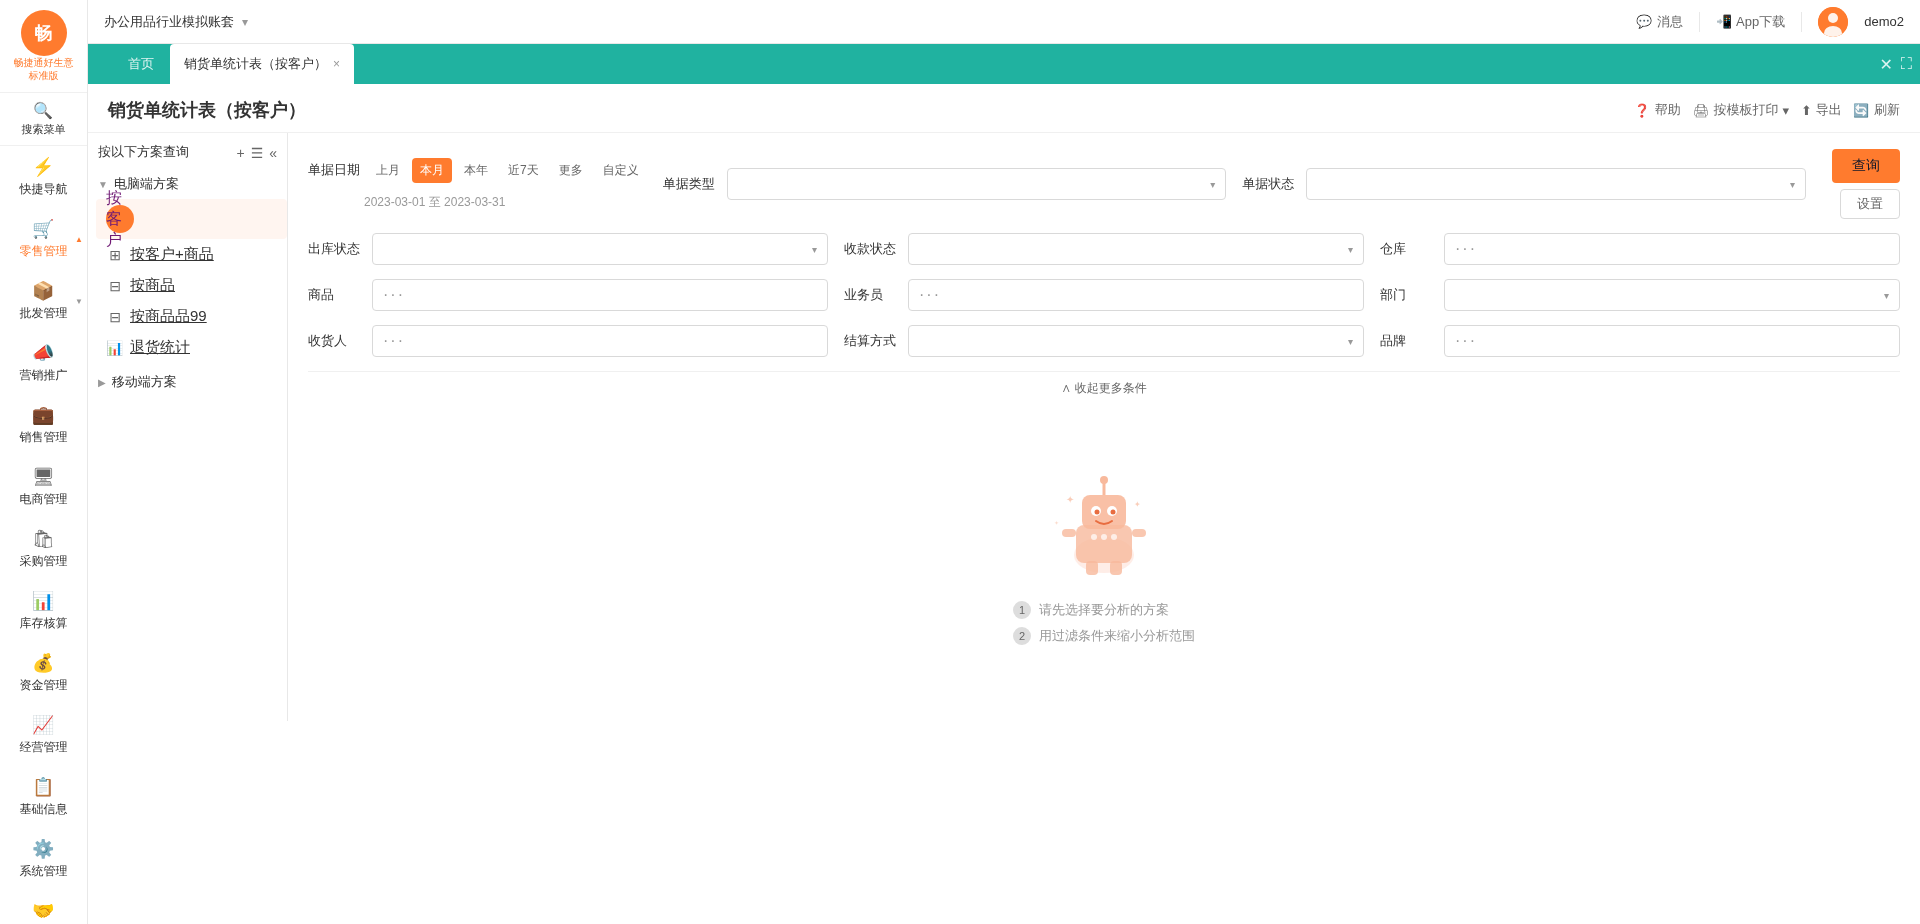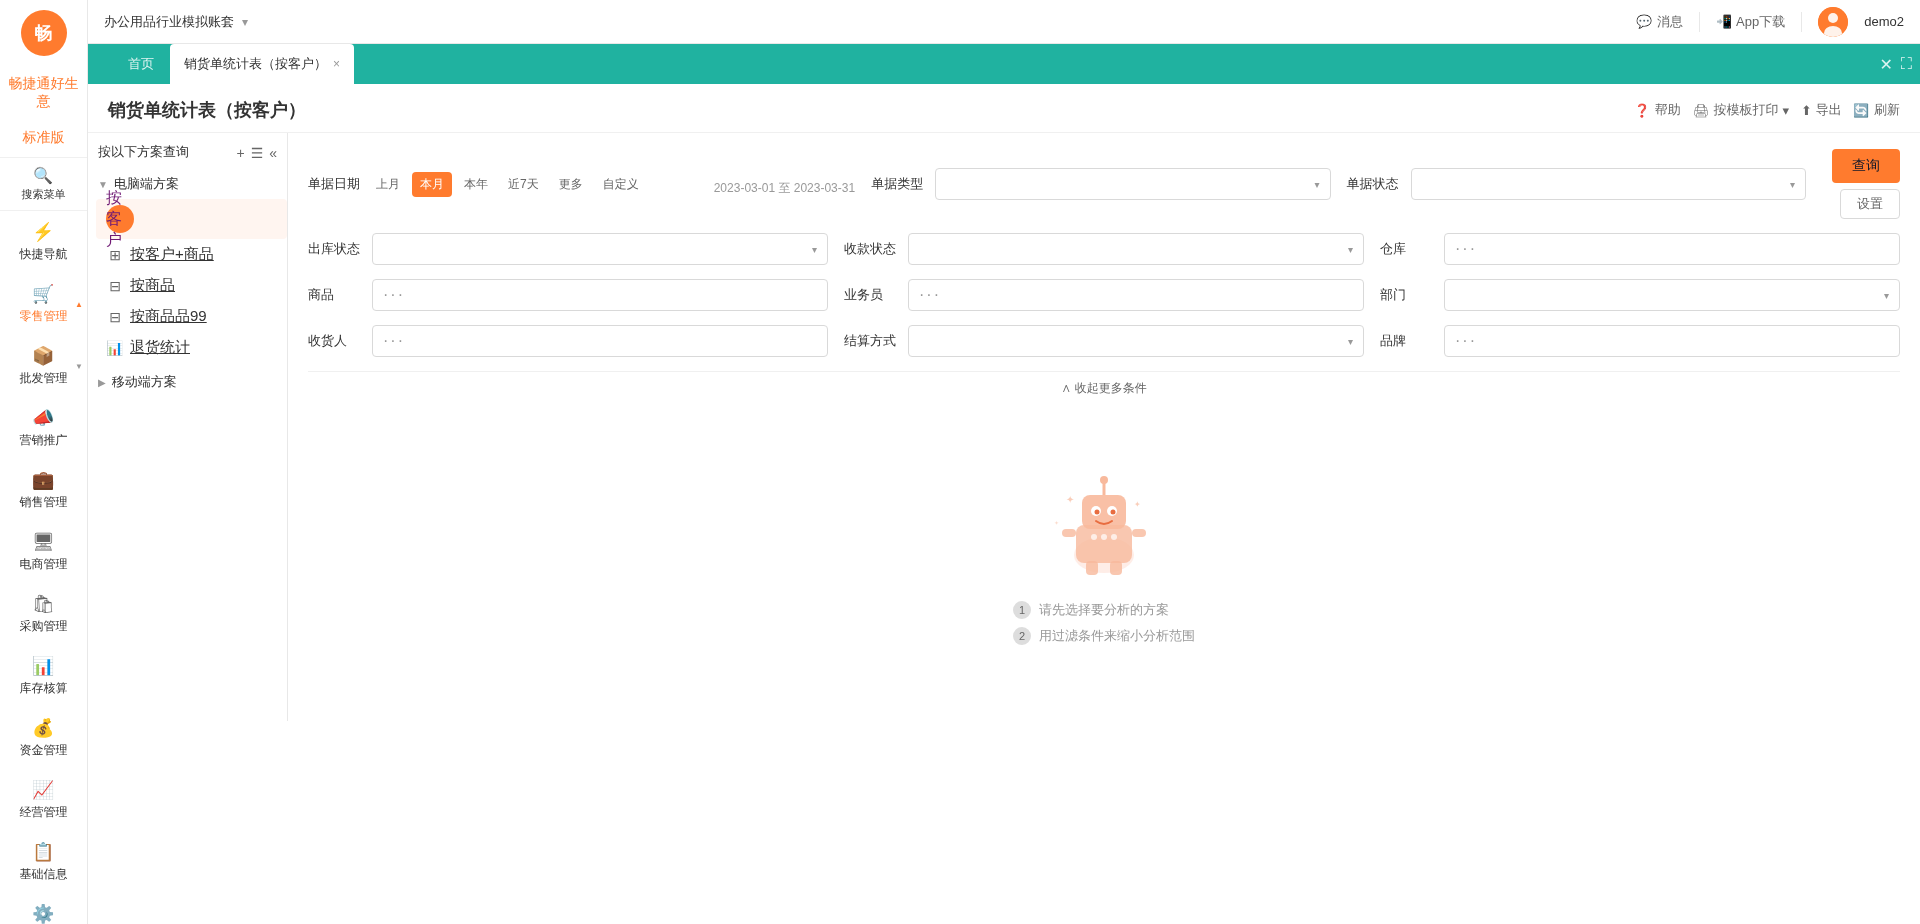--- a/index.html
+++ b/index.html
@@ -2,21 +2,21 @@
 <html><head>
   <meta charset="utf-8">
   <style>
     * { box-sizing: border-box; margin: 0; padding: 0; }
     body { font-family: "Microsoft YaHei", "PingFang SC", sans-serif; font-size: 13px; background: #f5f5f5; display: flex; height: 924px; overflow: hidden; }
 
     
     .sidebar { width: 88px; background: #fff; display: flex; flex-direction: column; align-items: center; border-right: 1px solid #e8e8e8; flex-shrink: 0; }
     .sidebar-logo { width: 100%; padding: 10px 6px; display: flex; flex-direction: column; align-items: center; cursor: pointer; border-bottom: 1px solid #f0f0f0; }
     .sidebar-logo-icon { width: 46px; height: 46px; background: #ff7b2e; border-radius: 50%; display: flex; align-items: center; justify-content: center; color: #fff; font-size: 18px; font-weight: bold; }
-    .sidebar-logo-text { font-size: 14px; color: #ff7b2e; margin-top: 18px; text-align: center; line-height: 1.3; }
+    .sidebar-logo-text { font-size: 10px; color: #ff7b2e; margin-top: 0; text-align: center; line-height: 1.3; }
 
     .sidebar-search { width: 100%; padding: 8px 6px; display: flex; flex-direction: column; align-items: center; cursor: pointer; border-bottom: 1px solid #f0f0f0; }
     .sidebar-search-icon { font-size: 16px; color: #666; }
     .sidebar-search-label { font-size: 11px; color: #333; margin-top: 2px; }
 
     .sidebar-nav-item { width: 100%; padding: 10px 6px; display: flex; flex-direction: column; align-items: center; cursor: pointer; position: relative; }
     .sidebar-nav-item .label { font-size: 12px; color: #333; margin-top: 3px; text-align: center; }
     .sidebar-nav-item .icon { font-size: 18px; color: #666; }
     .sidebar-nav-item.has-arrow::after { content: '▲'; font-size: 8px; color: #ff7b2e; position: absolute; right: 4px; top: 50%; transform: translateY(-50%); }
     .sidebar-nav-item.has-arrow-down::after { content: '▼'; font-size: 8px; color: #999; position: absolute; right: 4px; top: 50%; transform: translateY(-50%); }
@@ -311,21 +311,21 @@
             <div class="scheme-group-title">
               <span class="arrow">▶</span>
               <span>移动端方案</span>
             </div>
           </div>
         </div>
 
         <div class="filter-area">
 
           <div class="filter-row">
-            <div class="filter-item" style="flex:0 0 auto; align-items:flex-end; flex-direction:row; gap:11px;">
+            <div class="filter-item" style="flex:0 0 auto; align-items:flex-start; flex-direction:column; gap:11px;">
               <div style="display:flex; align-items:center; gap:4px;">
                 <span class="filter-label">单据日期</span>
                 <div class="date-filter">
                   <button class="date-btn">上月</button>
                   <button class="date-btn active">本月</button>
                   <button class="date-btn">本年</button>
                   <button class="date-btn">近7天</button>
                   <button class="date-btn">更多</button>
                   <button class="date-btn">自定义</button>
                 </div>

